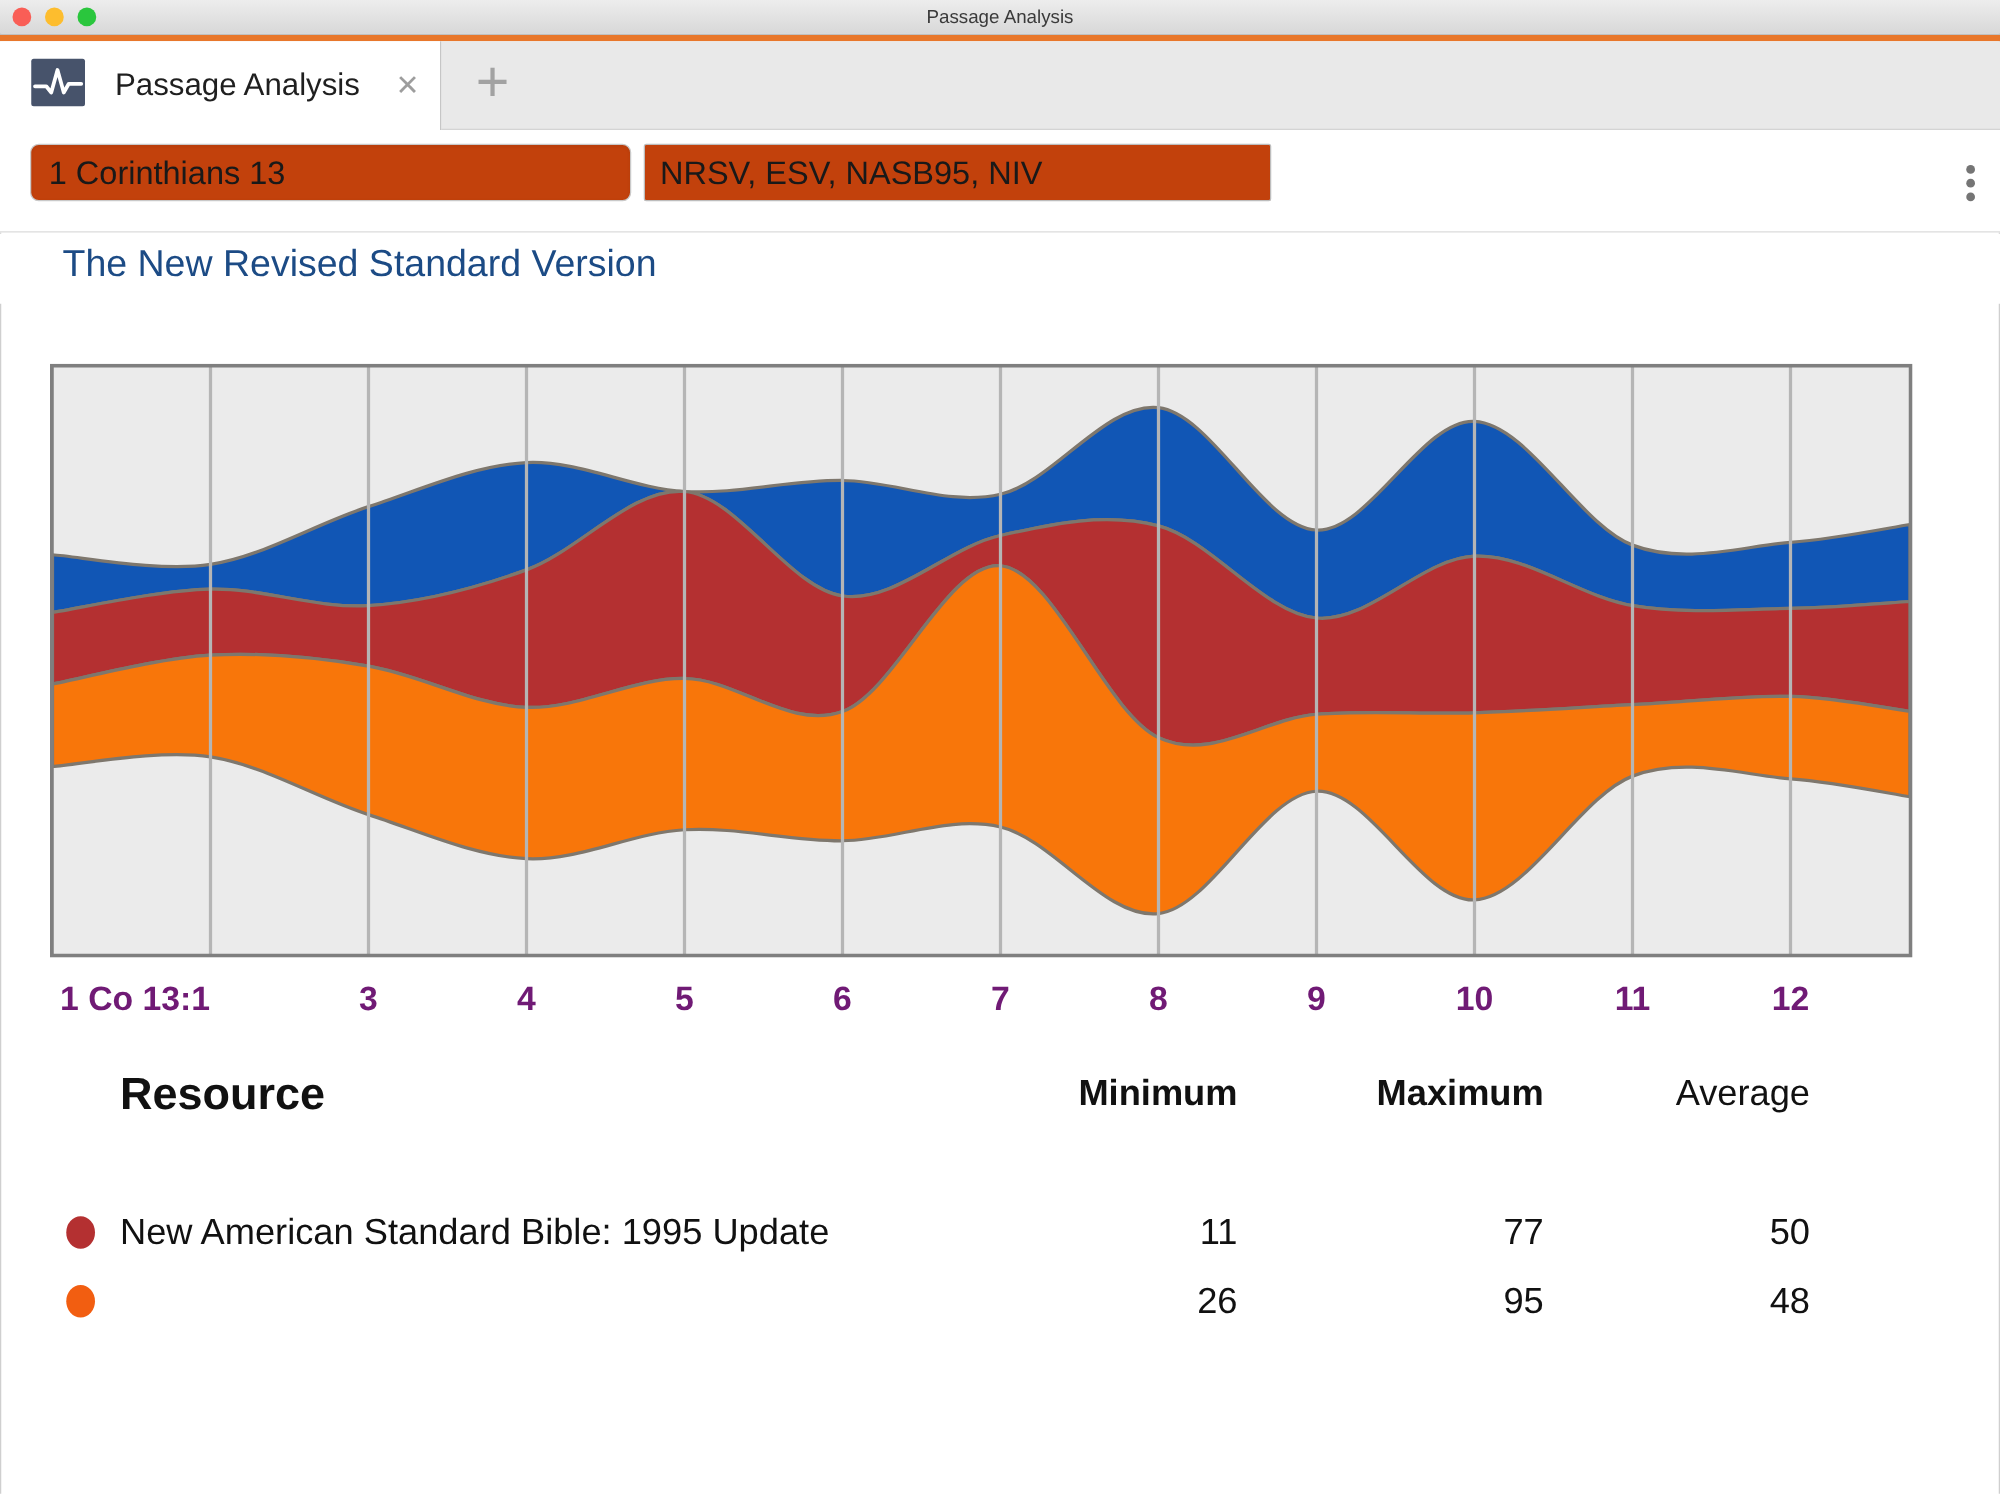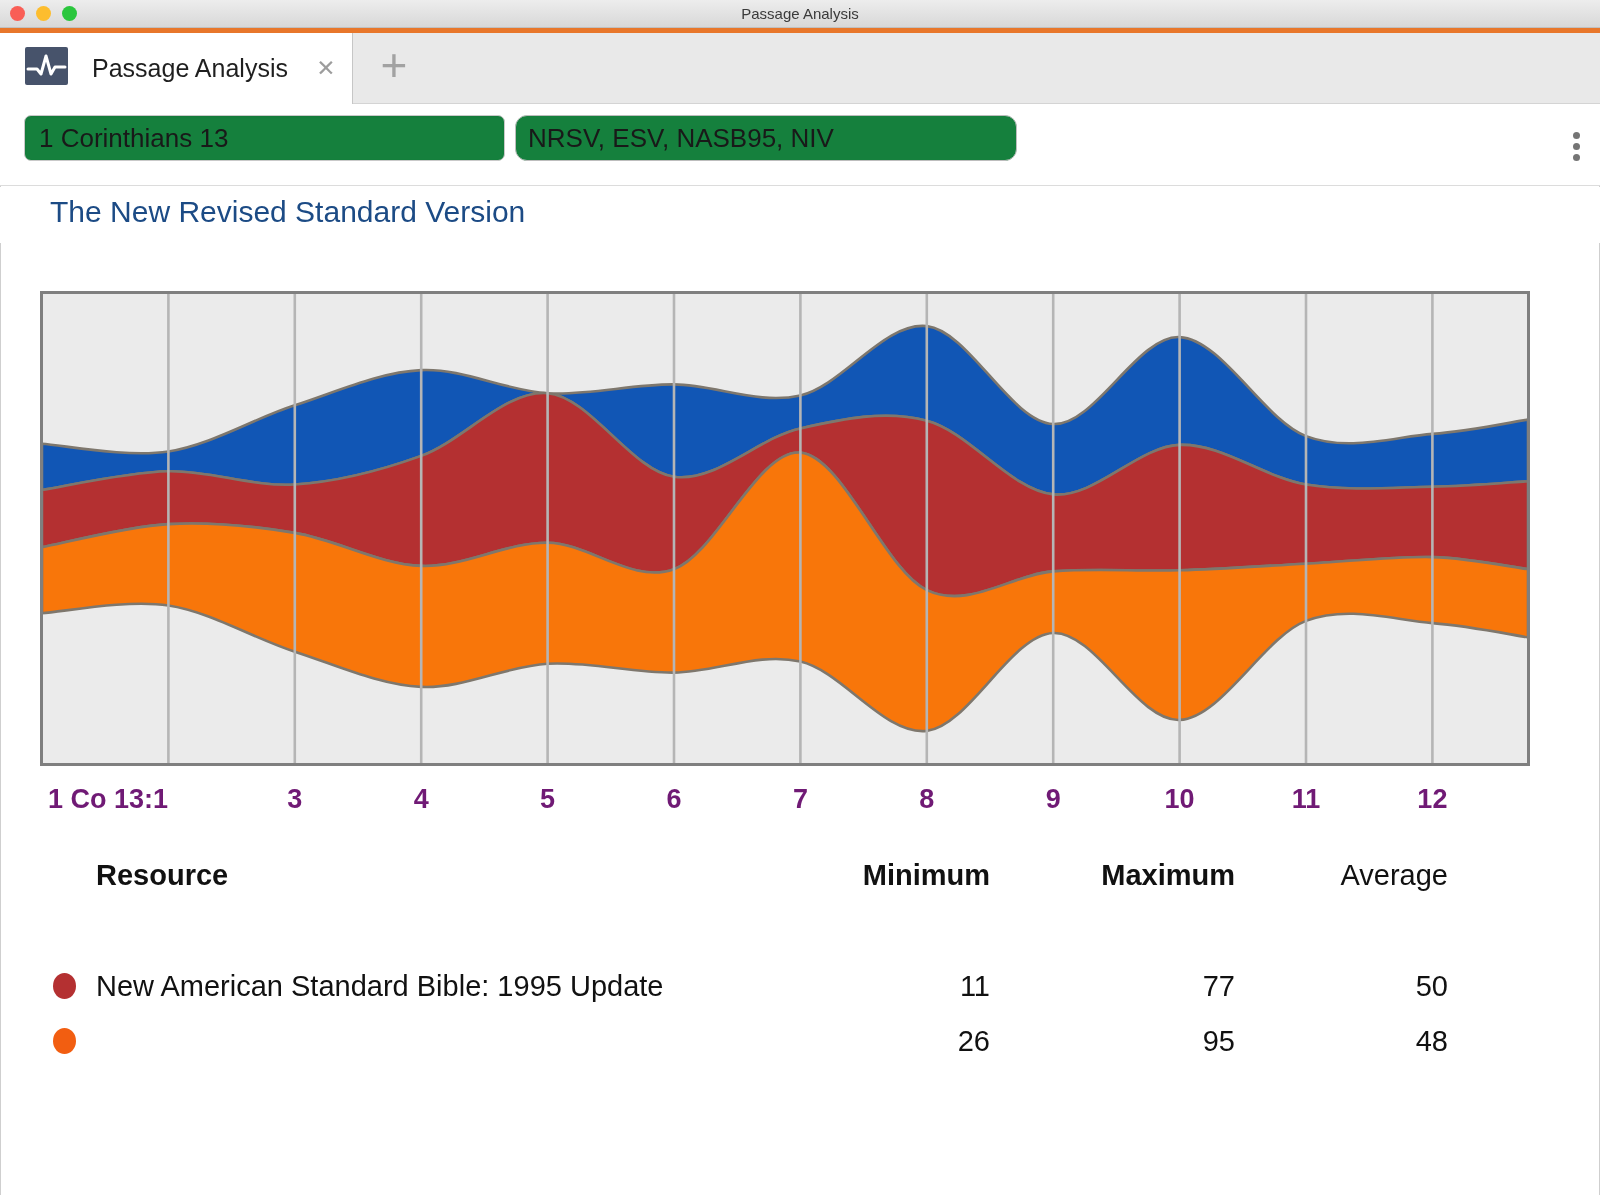--- a/index.html
+++ b/index.html
@@ -26,44 +26,44 @@
     background:#47536b; border-radius:2px; }
   .tab-label { position:absolute; left:92px; top:0; line-height:70px; font-size:25px; color:#1f1f1f; white-space:nowrap; }
   .tab-close { position:absolute; left:306px; top:0; width:40px; text-align:center;
     line-height:70px; font-size:23px; color:#9d9d9d; cursor:default; }
   .newtab-btn { position:absolute; left:370px; top:0; width:48px; text-align:center;
     line-height:64px; font-size:46px; font-weight:100; color:#a2a2a2; }
   
   .toolbar { position:absolute; top:104px; left:0; width:1600px; height:82px;
     background:#ffffff; border-bottom:1px solid #dcdcdc; }
   .toolbar input { position:absolute; top:11px; height:46px; font-size:26px; color:#191919;
-    font-family:"Liberation Sans","DejaVu Sans",sans-serif; background:#15803d; outline:none; }
+    font-family:"Liberation Sans","DejaVu Sans",sans-serif; background:#c2410c; outline:none; }
   .ref-input { left:24px; width:481px; border:1px solid #c9c9c9; border-radius:7px;
     padding:0 14px; box-shadow:inset 0 1px 3px rgba(0,0,0,0.07); }
-  .ver-input { left:515px; width:502px; border:1px solid #bdbdbd; border-radius:12px; padding:0 12px; }
+  .ver-input { left:515px; width:502px; border:1px solid #bdbdbd; border-radius:2px; padding:0 12px; }
   .kebab-btn { position:absolute; right:10px; top:18px; width:28px; height:48px;
     display:flex; flex-direction:column; align-items:center; justify-content:center; gap:4px; }
   .kebab-dot { width:7px; height:7px; border-radius:50%; background:#757575; }
   
   .heading-row { position:absolute; top:187px; left:0; width:1600px; height:56px; background:#fff; }
   .res-heading { position:absolute; left:24px; top:8px; font-size:30px; color:#1c4b85; white-space:nowrap;margin-left:26px; }
   
   .chart-wrap { position:absolute; left:40px; top:291px; width:1490px; height:475px; }
   .chart-wrap svg { display:block; }
   .axis-row { position:absolute; left:40px; top:784px; width:1490px; height:36px;
     font-size:27px; font-weight:600; color:#17437c; }
   .axis-row span { position:absolute; top:0; white-space:nowrap; }
   .axis-row span.c { transform:translateX(-50%); }
   
   .legend-table { position:absolute; top:846px; left:0; width:1600px; height:240px; }
   .lt-row { position:absolute; left:0; width:1600px; height:54px; }
   .lt-header { top:2px; height:48px; font-weight:bold; }
   .lt-r0 { top:58px; } .lt-r1 { top:113px; } .lt-r2 { top:168px; }
   .lt-name { position:absolute; left:96px; top:0; line-height:54px; font-size:29px; color:#111; white-space:nowrap; }
-  .lt-header .lt-name { font-size:29px; }
+  .lt-header .lt-name { font-size:36px; }
   .lt-num { position:absolute; top:0; width:200px; line-height:54px; font-size:29px;
     color:#111; text-align:right; }
   .col-min { left:790px; } .col-max { left:1035px; } .col-avg { left:1248px; }
   .swatch { position:absolute; left:53px; top:14px; width:23px; height:26px; border-radius:50%; }
 </style>
 </head>
 <body>
 
 <div class="titlebar">
   <div class="traffic">

